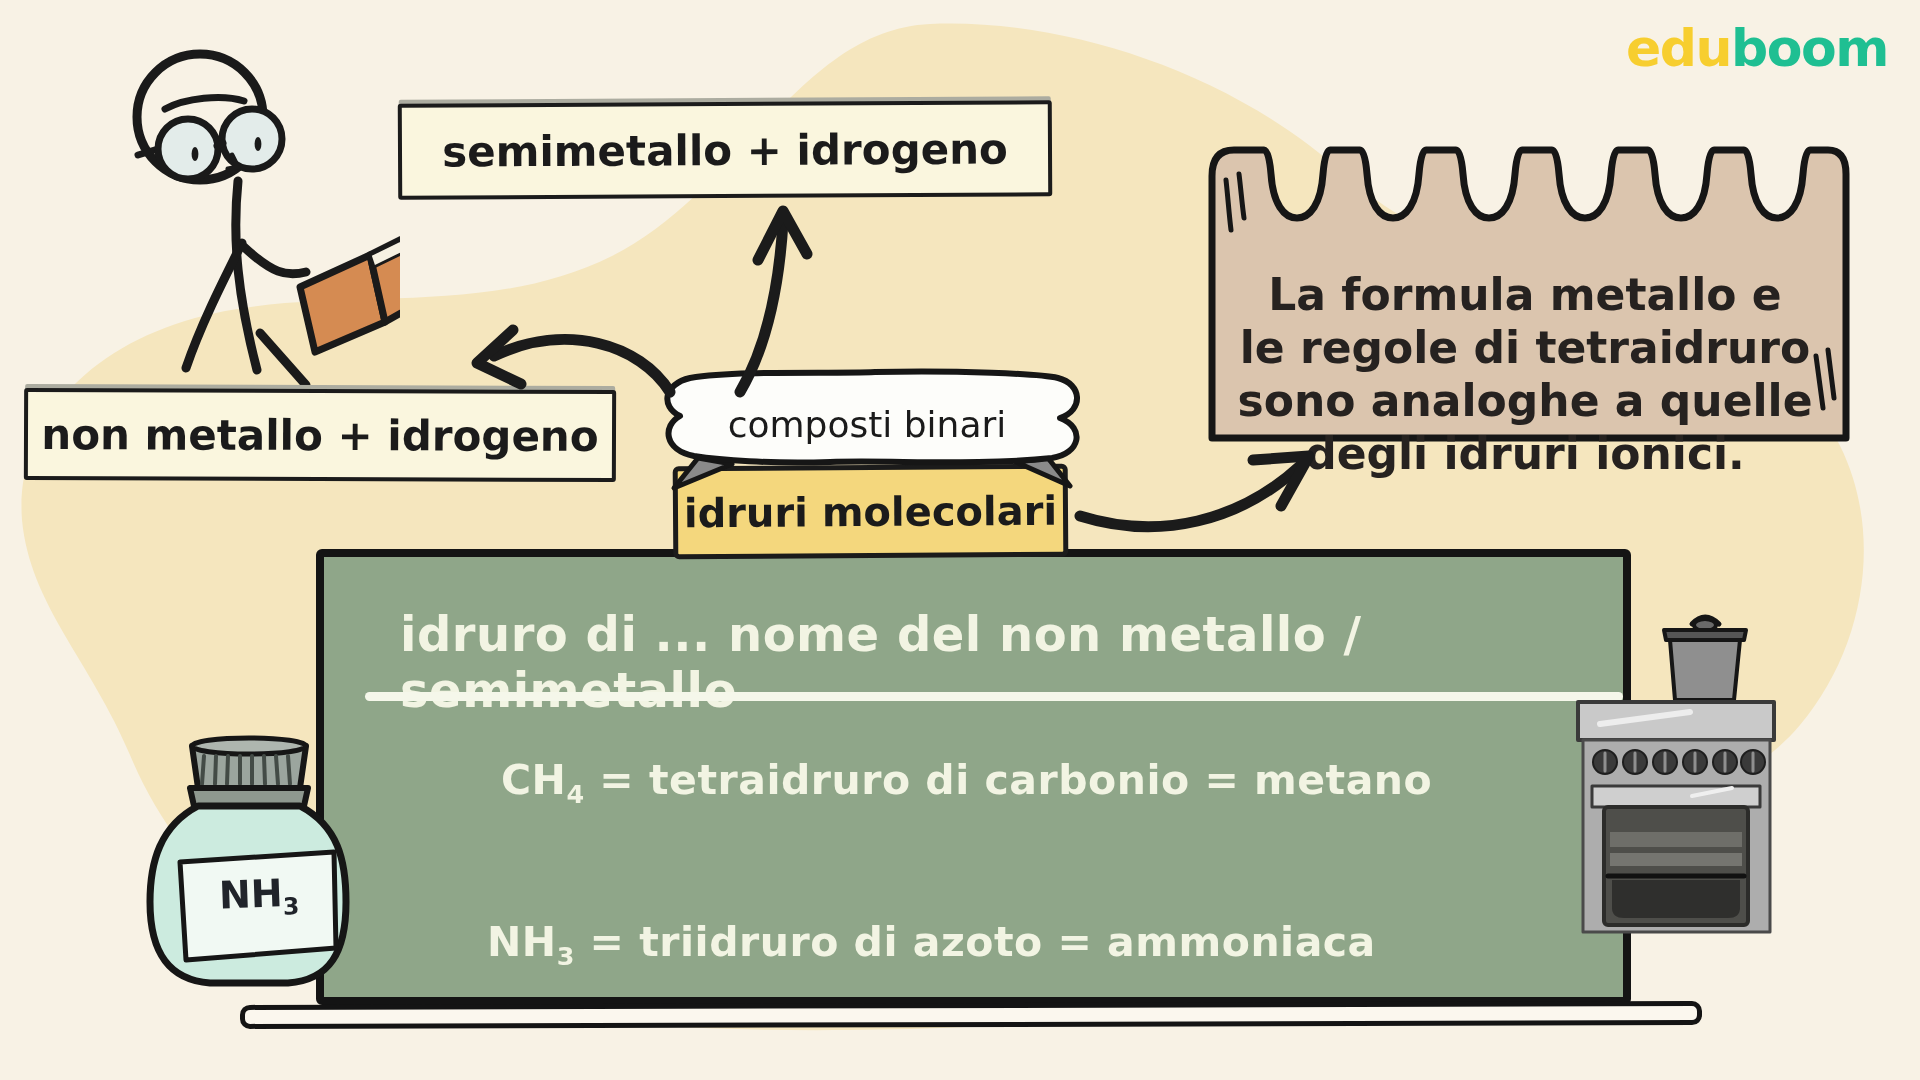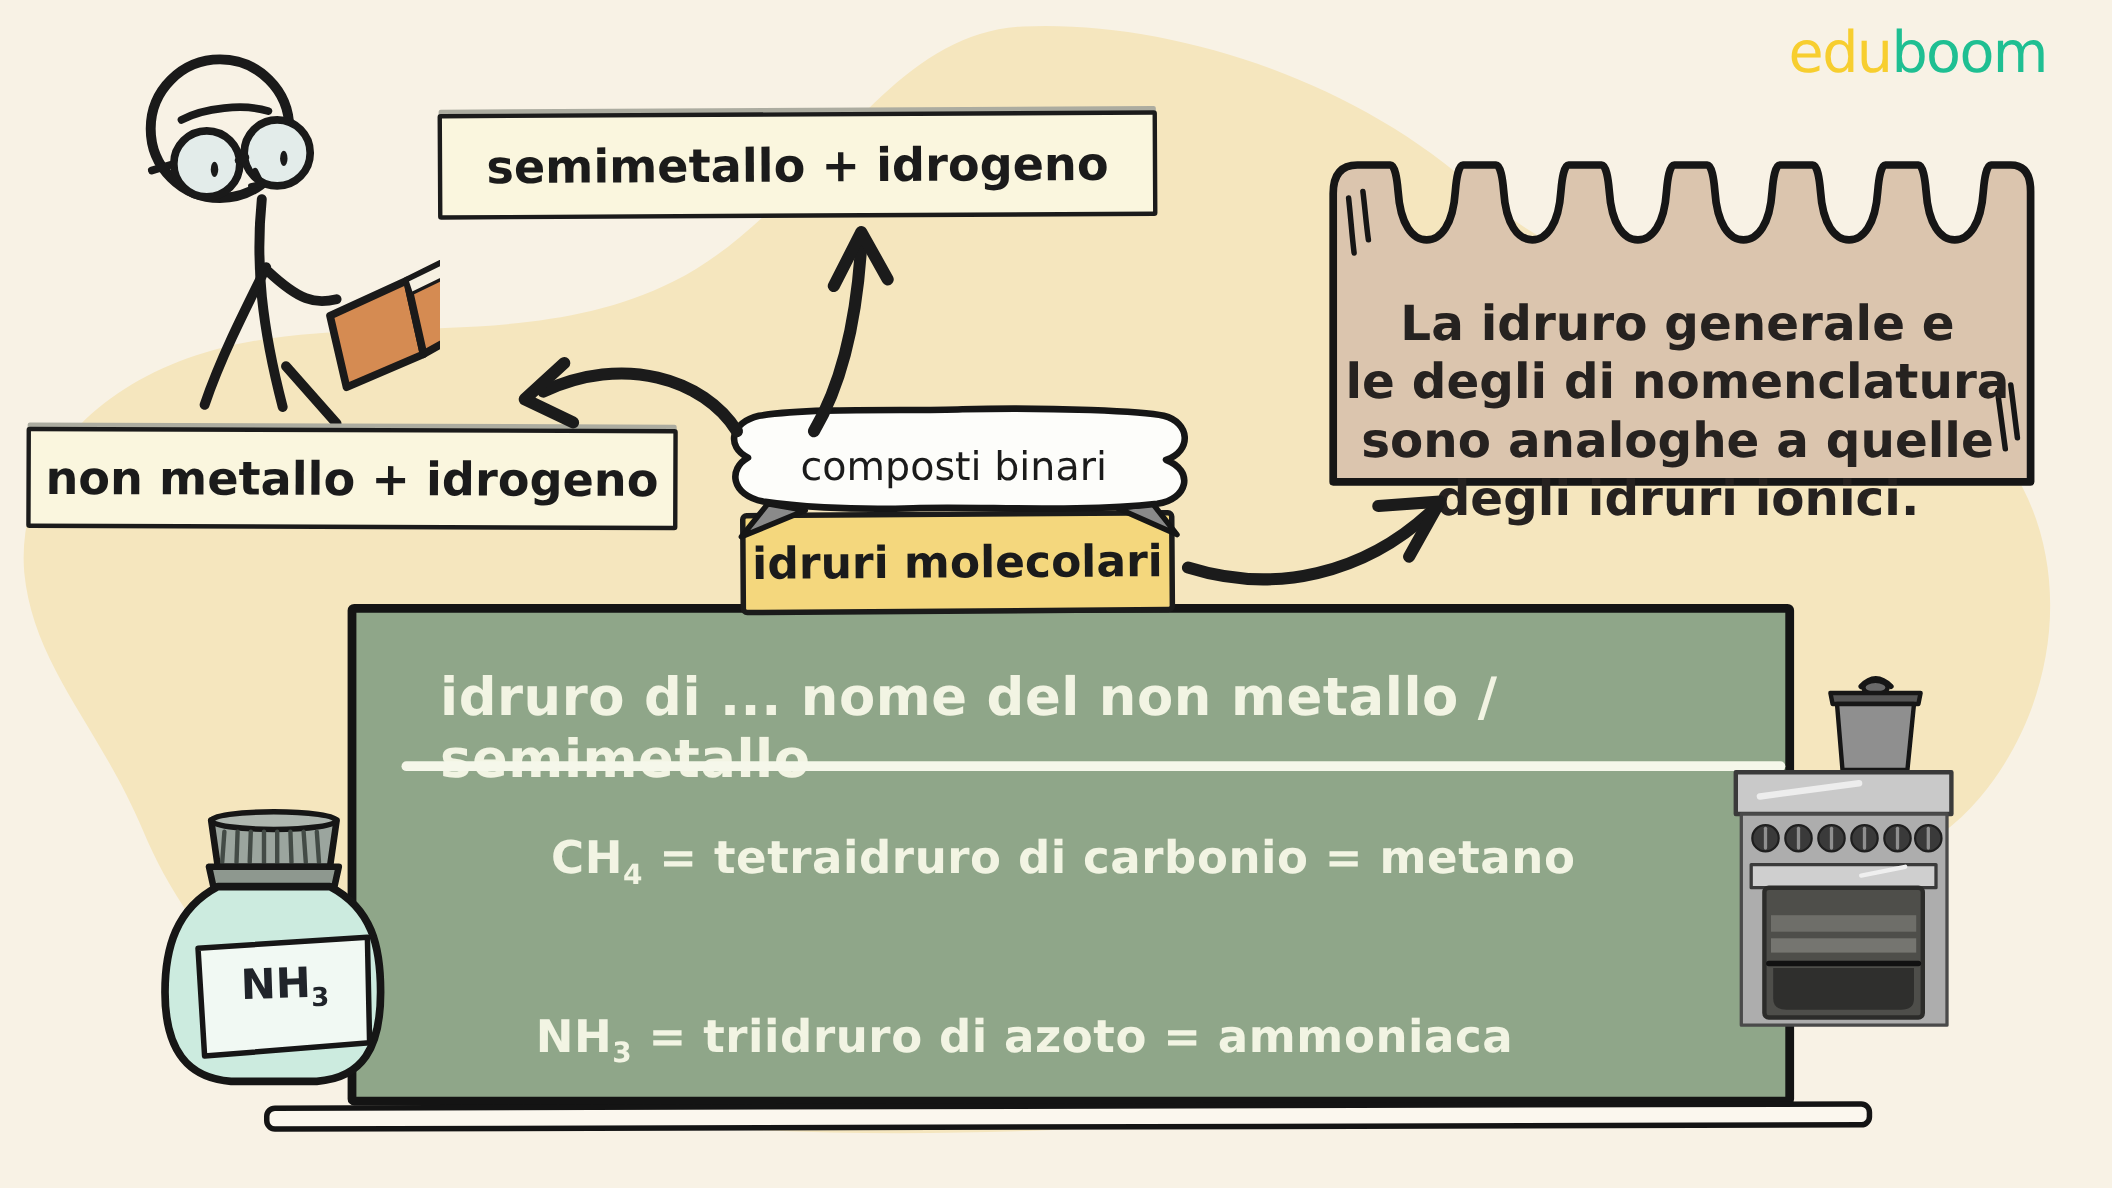--- a/index.html
+++ b/index.html
@@ -5,21 +5,21 @@
   html,body{margin:0;padding:0;}
   #stage{
     position:relative;width:1920px;height:1080px;overflow:hidden;
     background:#F8F2E5;
     font-family:"DejaVu Sans","Liberation Sans",sans-serif;
   }
   .abs{position:absolute;}
   svg{display:block;}
 
   
-  .logo{top:18px;left:1626px;font-size:52px;font-weight:normal;letter-spacing:-1.5px;}
+  .logo{top:18px;left:1626px;font-size:52px;font-weight:bold;letter-spacing:-1.5px;}
   .logo .edu{color:#F7CE2F;}
   .logo .boom{color:#1FBF92;}
 
   
   .labelbox{
     background:#FAF6DE;border:4px solid #1B1B1B;border-radius:3px;
     display:flex;align-items:center;justify-content:center;
     font-size:42px;font-weight:bold;color:#1B1B1B;
     box-shadow:0 -5px 0 -1px #ACACA0;
   }
@@ -143,22 +143,22 @@
       C 550 32 552 44 553 56 C 555 86 566 100 579 100 C 592 100 603 86 605 56 C 606 44 608 32 612 32 L 630 32
       Q 648 32 648 56 L 648 320 Z"></path>
     <g stroke="#161616" stroke-width="5" stroke-linecap="round" fill="none">
       <path d="M 28 62 C 30 80 31 96 33 112"></path>
       <path d="M 41 56 C 43 72 44 86 46 100"></path>
       <path d="M 618 238 L 625 290"></path>
       <path d="M 630 232 L 636 280"></path>
     </g>
   </svg>
   <div class="abs note-text">
-    <div>La idruro generale e</div>
-    <div>le degli di nomenclatura</div>
+    <div>La formula metallo e</div>
+    <div>le regole di tetraidruro</div>
     <div>sono analoghe a quelle</div>
     <div>degli idruri ionici.</div>
   </div>
 
   <div class="abs board"></div>
   <div class="abs board-rule">idruro di ... nome del non metallo / semimetallo</div>
   <div class="abs board-divider"></div>
   <div class="abs board-line board-ex1">
     <span>CH</span><sub>4</sub><span> = tetraidruro di carbonio = metano</span>
   </div>

